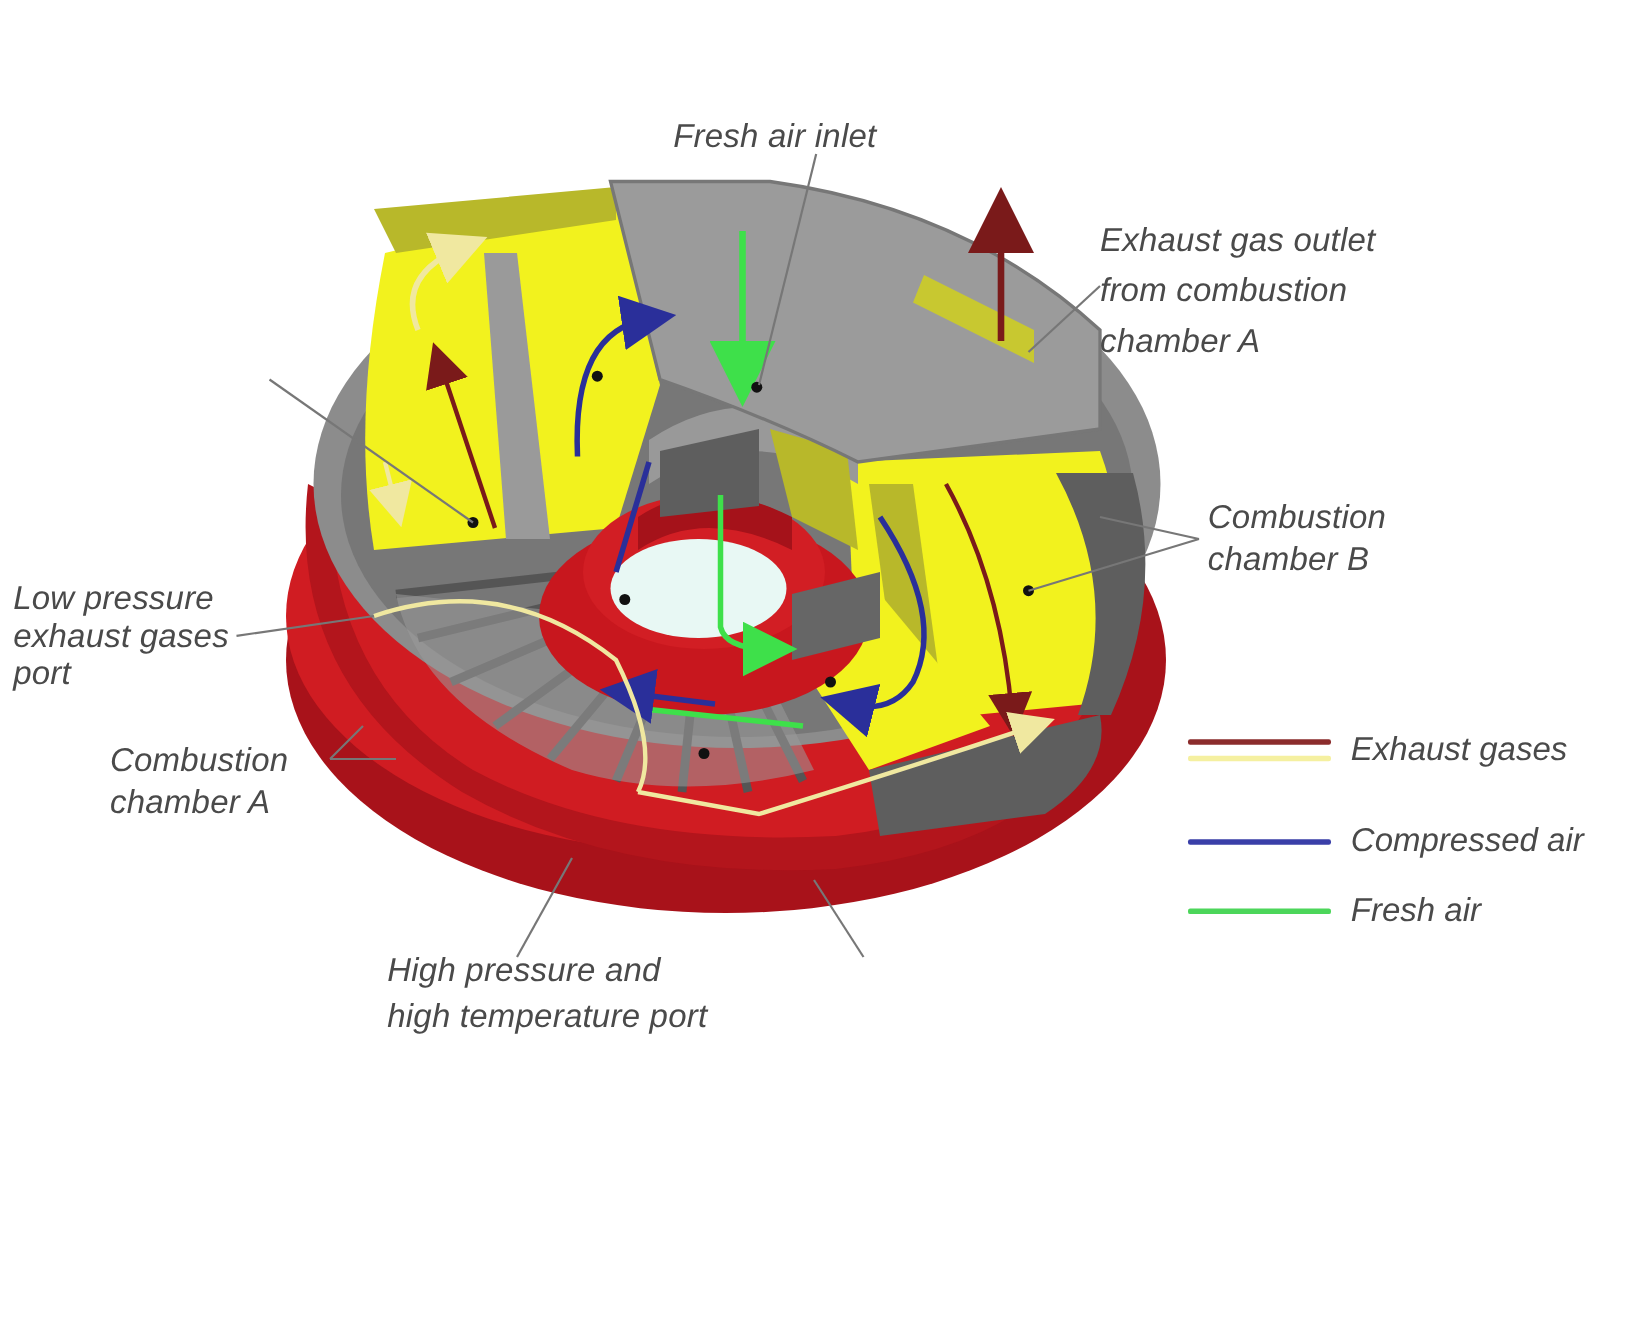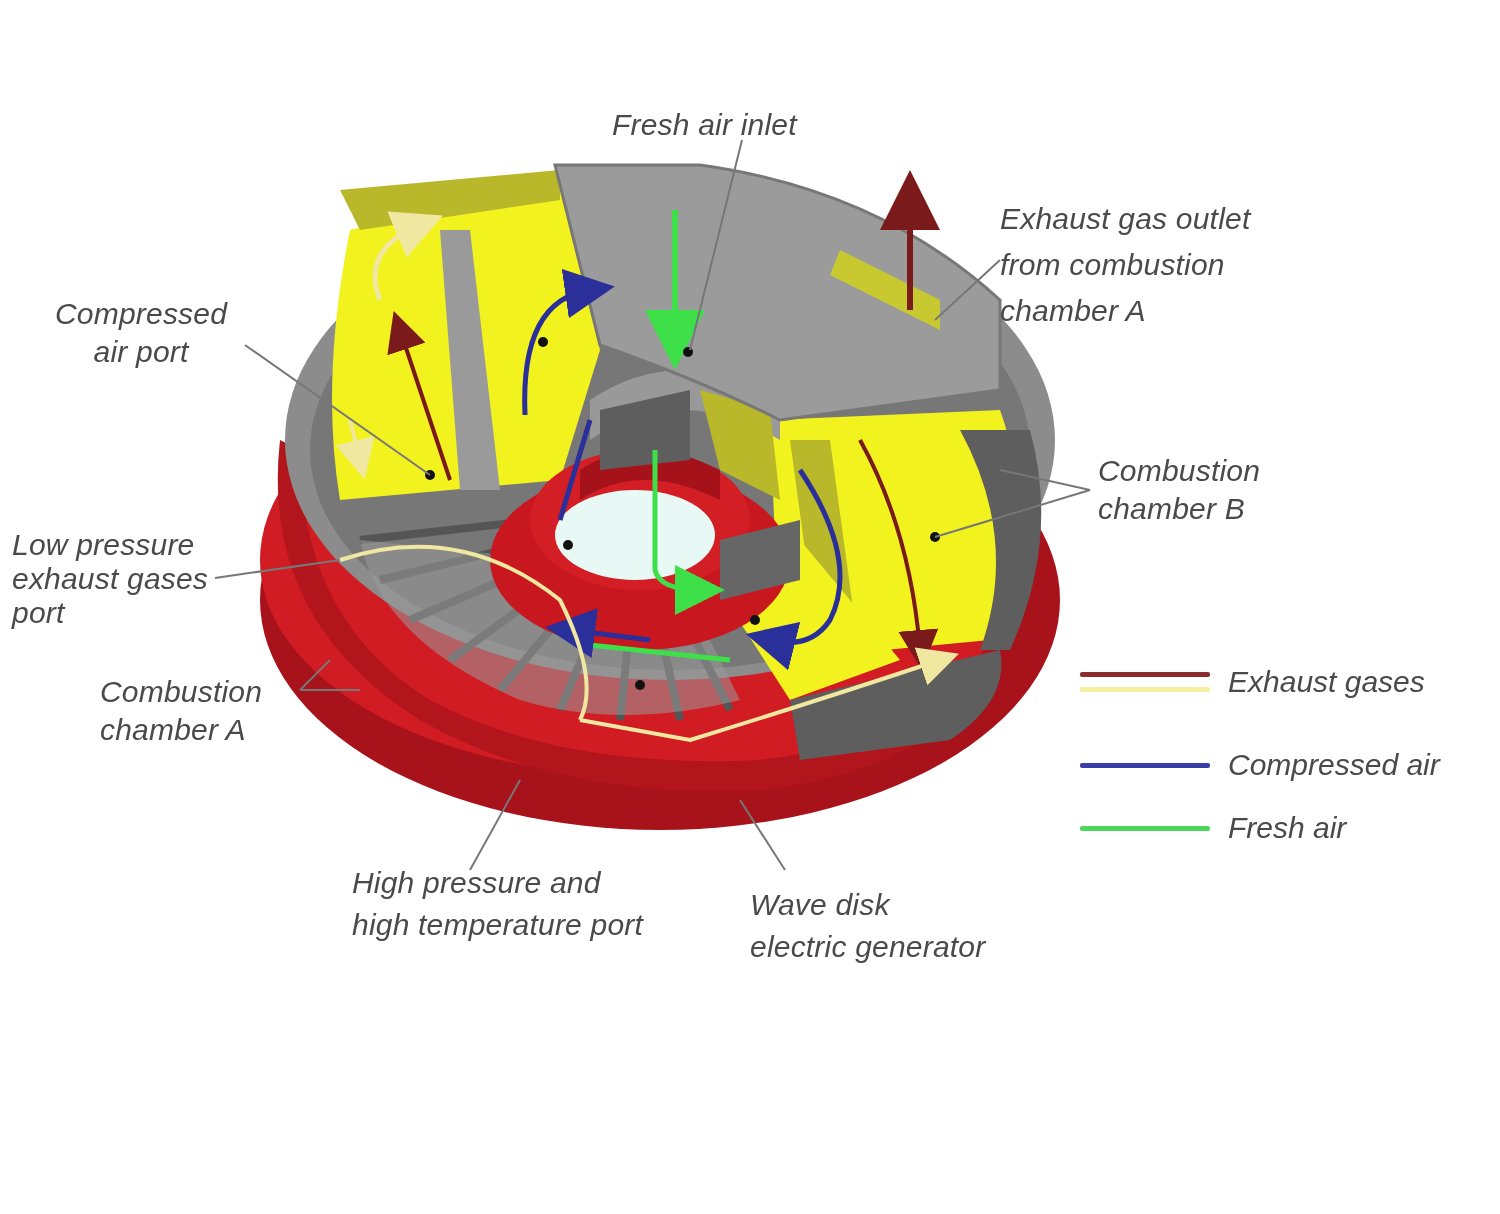--- a/index.html
+++ b/index.html
@@ -133,33 +133,29 @@
       <polyline points="300,690 360,690"></polyline>
       <line x1="470" y1="870" x2="520" y2="780"></line>
       <line x1="785" y1="870" x2="740" y2="800"></line>
     </g>
   </svg>
 
   <div class="lbl" style="left:612px;top:106px;">Fresh air inlet</div>
   <div class="lbl" style="left:1000px;top:196px;line-height:46px;">Exhaust gas outlet
 from combustion
 chamber A</div>
-  <div class="lbl c" style="left:55px;top:295px;">Compressed
-air port</div>
   <div class="lbl" style="left:12px;top:500px;line-height:34px;margin-top:28px;">Low pressure
 exhaust gases
 port</div>
   <div class="lbl" style="left:1098px;top:452px;">Combustion
 chamber B</div>
   <div class="lbl" style="left:100px;top:673px;">Combustion
 chamber A</div>
   <div class="lbl" style="left:352px;top:862px;line-height:42px;">High pressure and
 high temperature port</div>
-  <div class="lbl" style="left:750px;top:884px;line-height:42px;">Wave disk
-electric generator</div>
 
   <div>
     <div class="legend-row" style="top:665px;">
       <div class="legend-lines">
         <div class="legend-line" style="background:#8b2c2c;"></div>
         <div class="legend-line" style="background:#f5f0a0;"></div>
       </div>
       <span class="legend-text">Exhaust gases</span>
     </div>
     <div class="legend-row" style="top:748px;">

